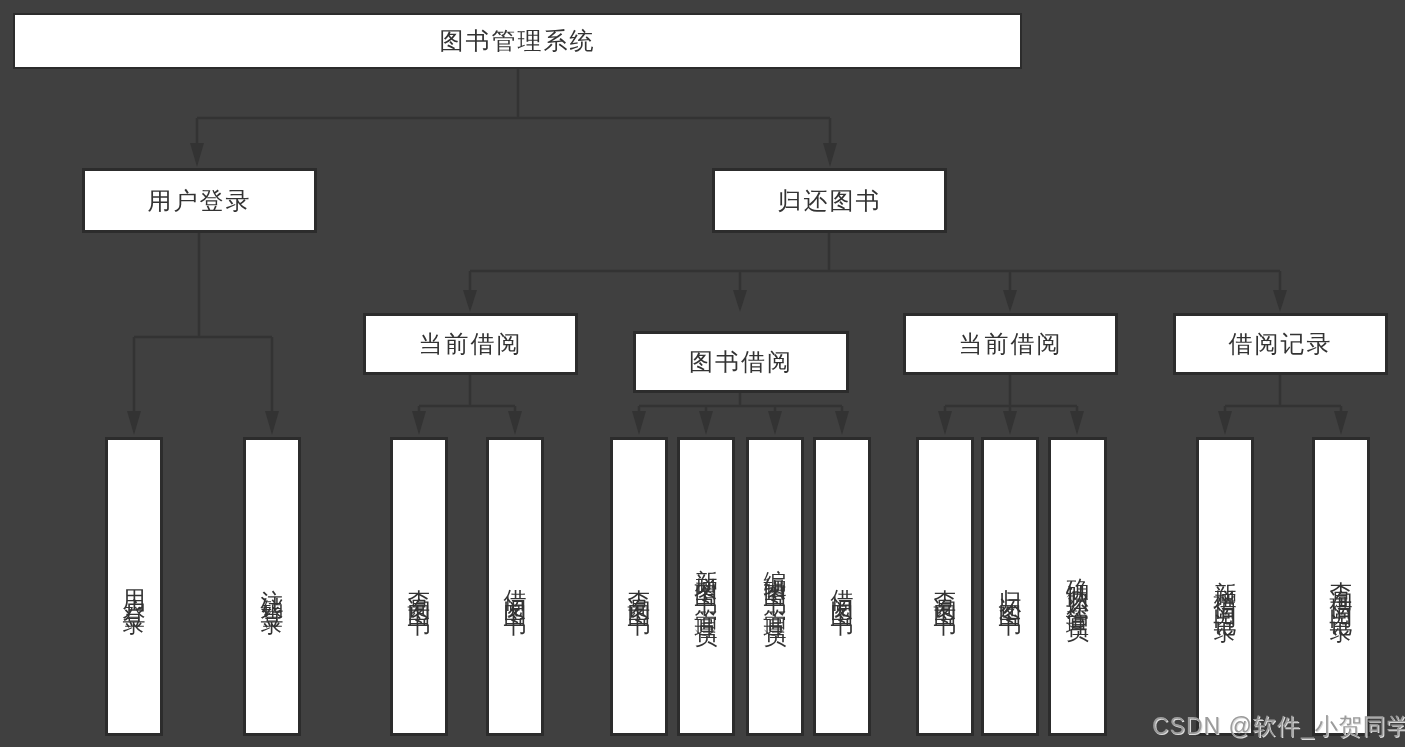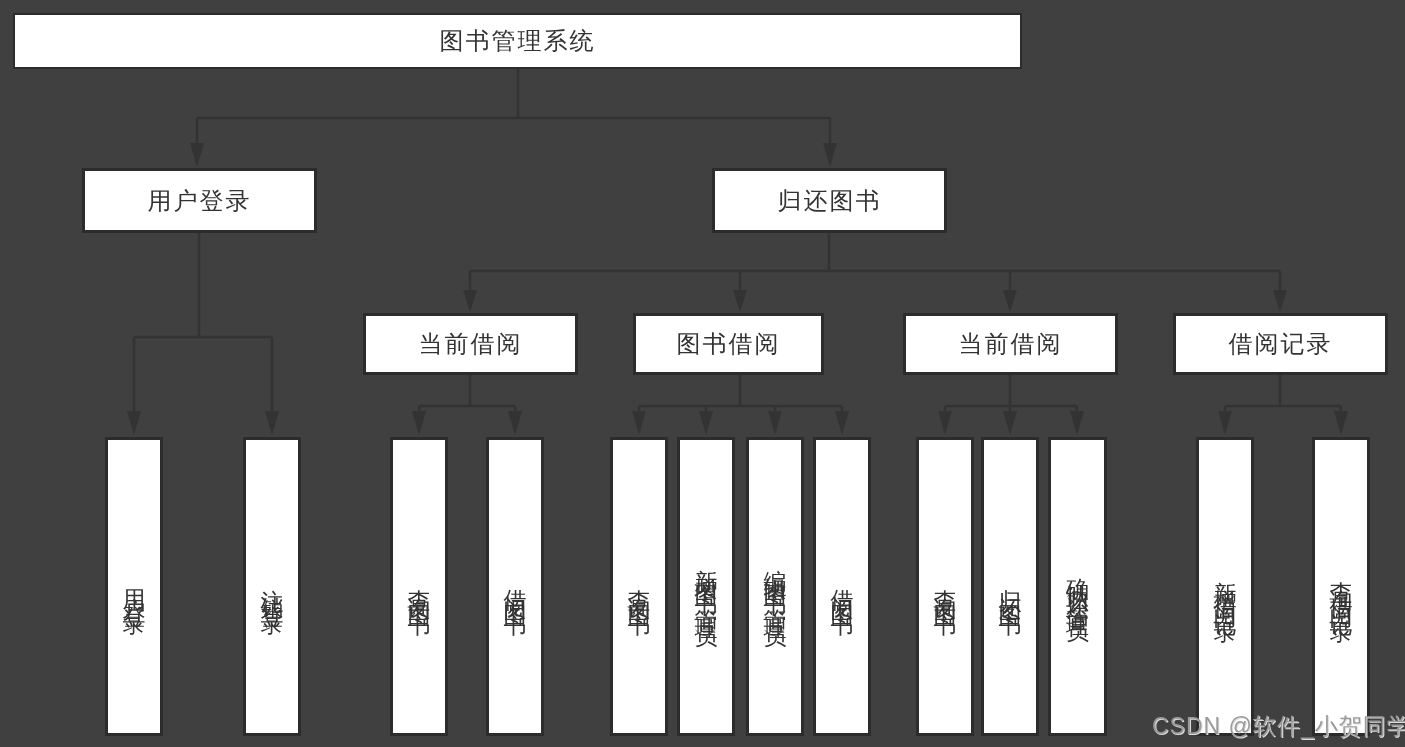--- a/index.html
+++ b/index.html
@@ -72,21 +72,21 @@
   <div class="box" style="left:82px;top:168px;width:235px;height:65px">
     <span class="hlabel">用户登录</span>
   </div>
   <div class="box" style="left:712px;top:168px;width:235px;height:65px">
     <span class="hlabel">归还图书</span>
   </div>
 
   <div class="box" style="left:363px;top:313px;width:215px;height:62px">
     <span class="hlabel">当前借阅</span>
   </div>
-  <div class="box" style="left:633px;top:313px;width:191px;height:62px">
+  <div class="box" style="left:633px;top:331px;width:216px;height:62px">
     <span class="hlabel">图书借阅</span>
   </div>
   <div class="box" style="left:903px;top:313px;width:215px;height:62px">
     <span class="hlabel">当前借阅</span>
   </div>
   <div class="box" style="left:1173px;top:313px;width:215px;height:62px">
     <span class="hlabel">借阅记录</span>
   </div>
 
   <div class="box" style="left:105px;top:437px;width:58px;height:299px">

